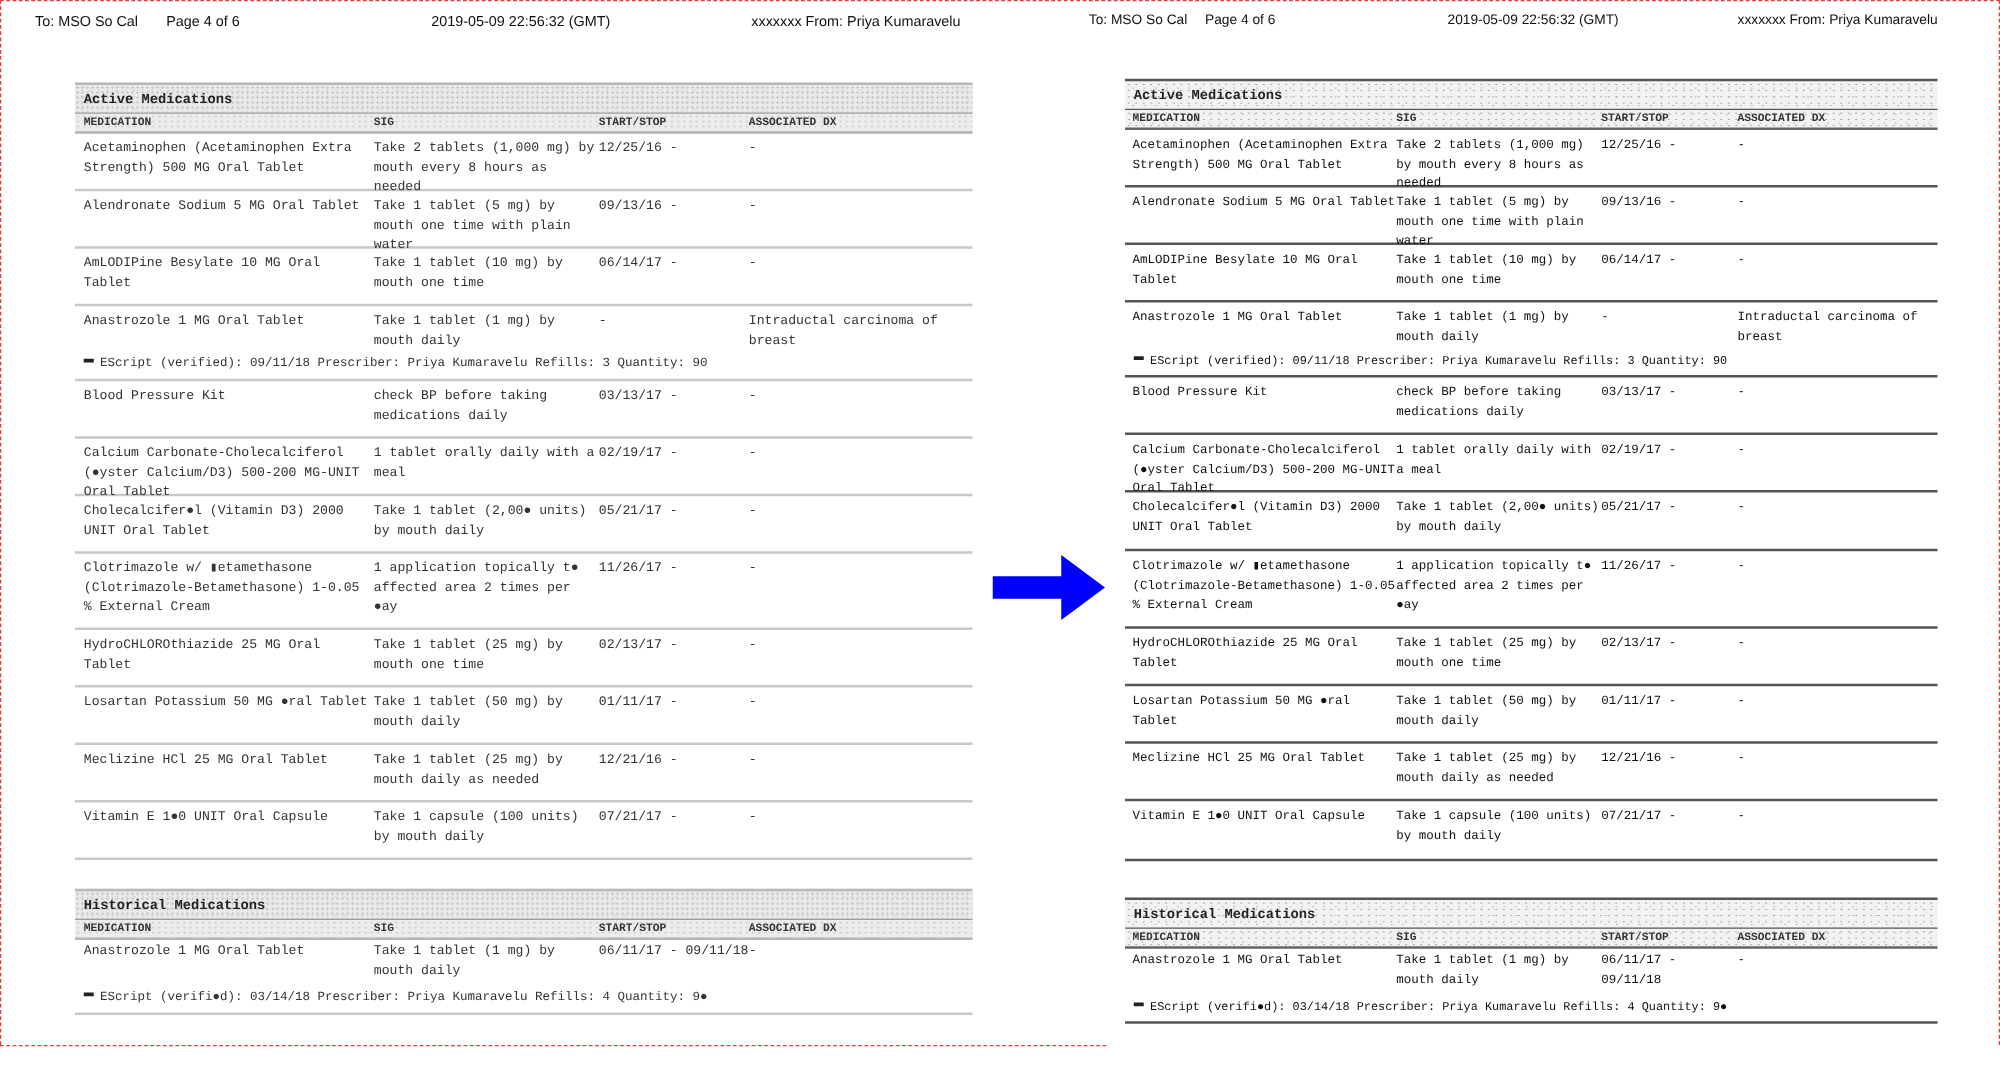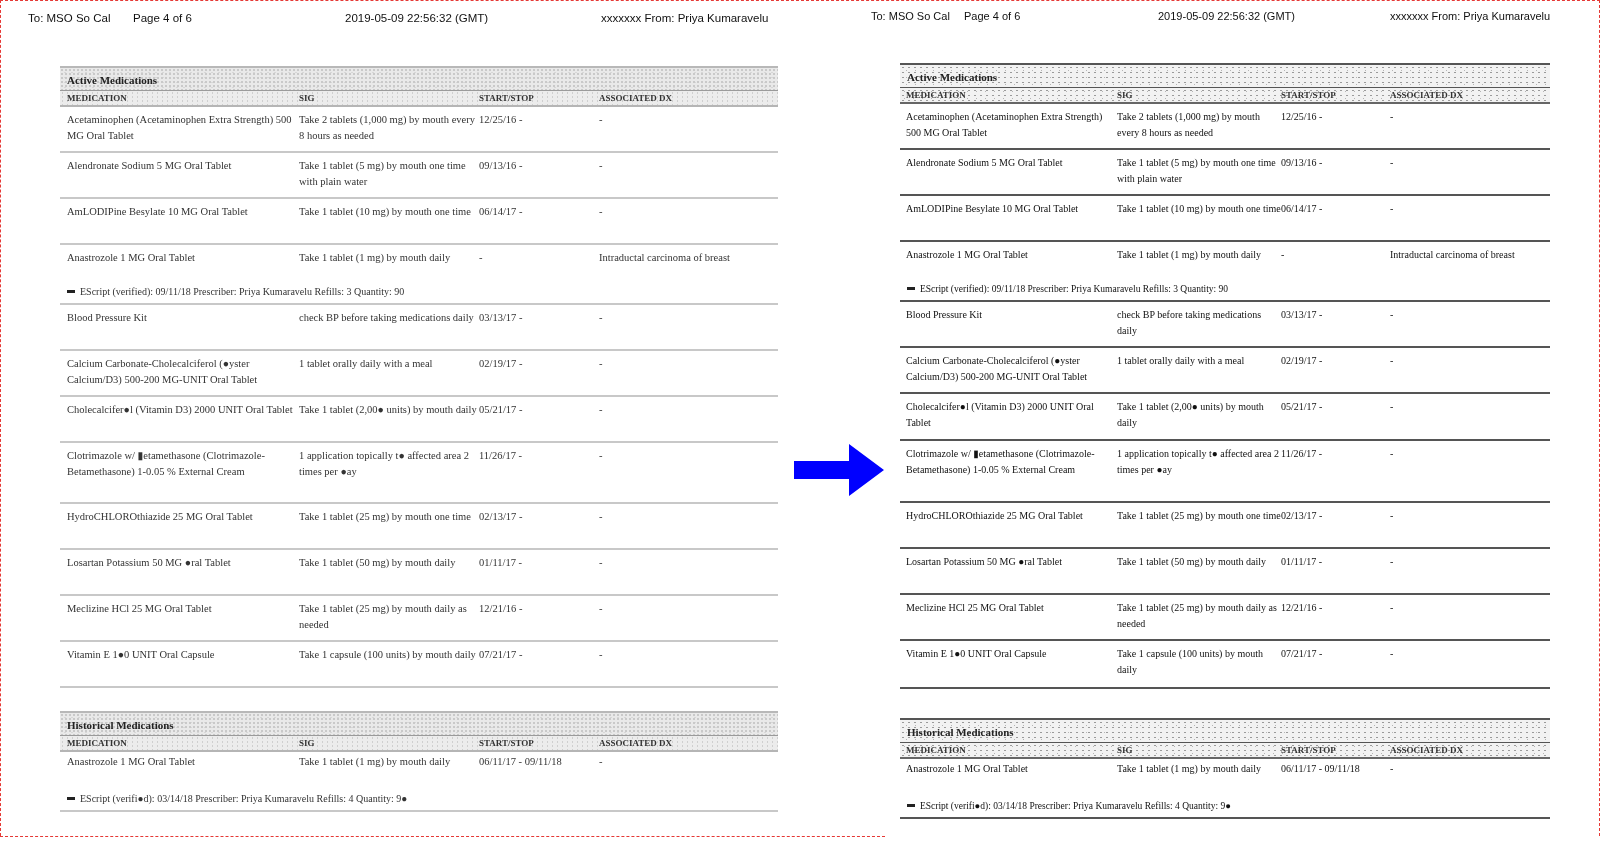--- a/index.html
+++ b/index.html
@@ -28,21 +28,21 @@
   .page.left .fax-header .pg { position: absolute; left: 133px; }
   .page.left .fax-header .ts { position: absolute; left: 345px; }
   .page.left .fax-header .from { position: absolute; left: 601px; }
   .page.right .fax-header { font-size: 11px; }
   .page.right .fax-header .to { position: absolute; left: 1px; }
   .page.right .fax-header .pg { position: absolute; left: 94px; }
   .page.right .fax-header .ts { position: absolute; left: 288px; }
   .page.right .fax-header .from { position: absolute; left: 520px; }
 
   .section {
-    position: absolute; font-family: Liberation Serif, serif;
+    position: absolute; font-family: Liberation Mono, monospace;
   }
   .page.left .section { left: 60px; width: 718px; }
   .page.right .section { left: 30px; width: 650px; }
 
   .sec-title {
     height: 22px; line-height: 24px; padding-left: 7px;
     font-weight: bold; font-size: 11px; color: #222;
     border-top: 2px solid #b8b8b8;
     background-color: #e9e9e9;
     background-image:

